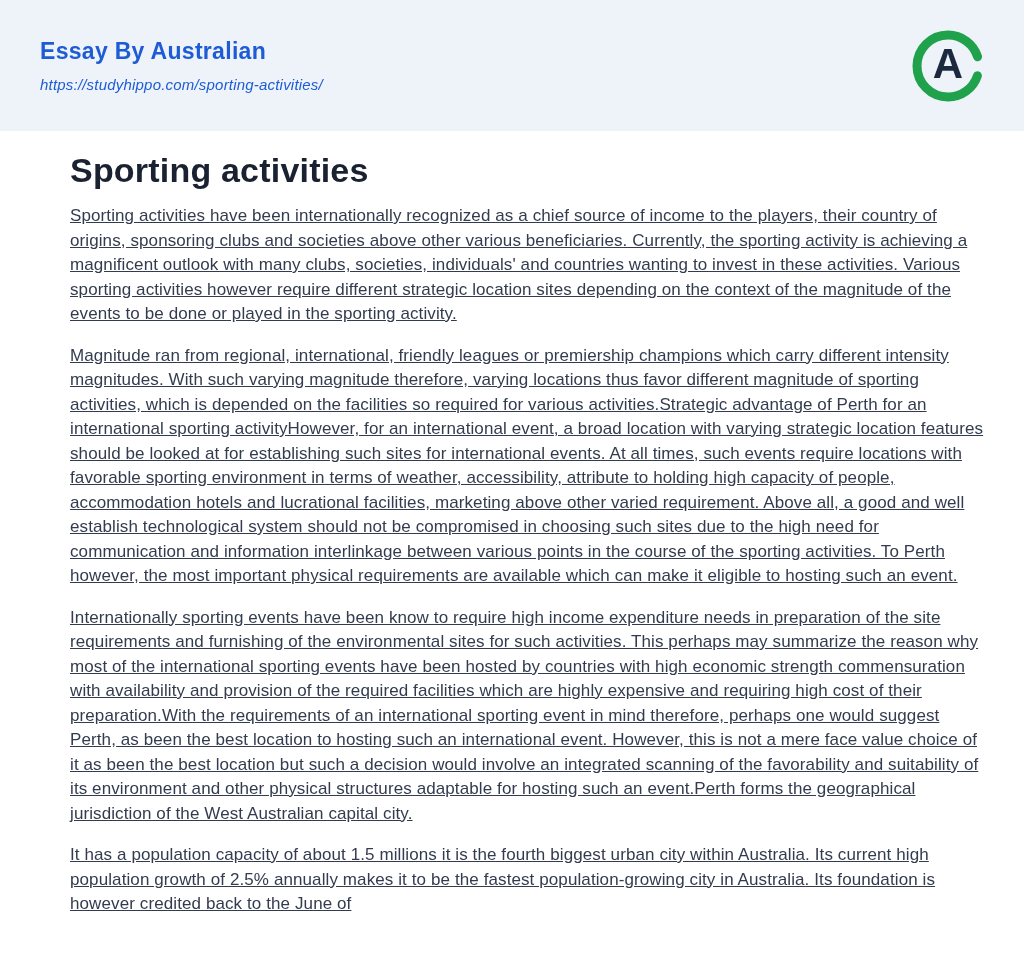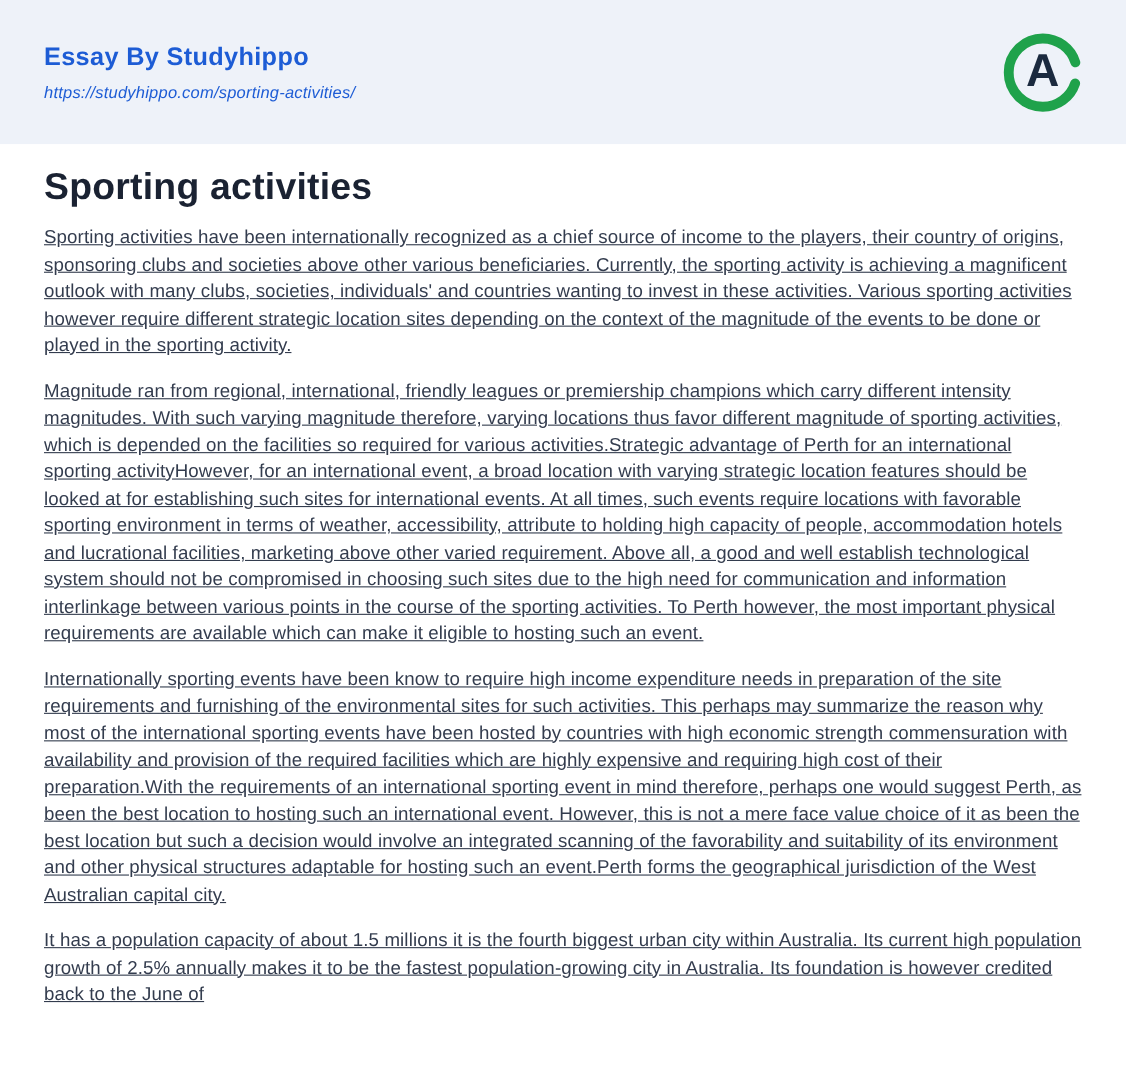--- a/index.html
+++ b/index.html
@@ -59,20 +59,21 @@
     transform: translate(-50%, -54%);
     font-size: 42px;
     font-weight: 700;
     color: #1b2a3f;
     line-height: 1;
   }
 
   
   .article {
     padding: 20px 40px 0 40px;
+    margin-left: 30px;
   }
 
   .essay-title {
     font-size: 34px;
     font-weight: 800;
     color: #1a2232;
     letter-spacing: 0.2px;
     margin-bottom: 14px;
   }
 
@@ -85,21 +86,21 @@
     text-decoration: underline;
   }
 </style>
 </head>
 <body>
 
 <div class="page">
 
   <header class="site-header">
     <div class="header-text">
-      <div class="site-title">Essay By Studyhippo</div>
+      <div class="site-title">Essay By Australian</div>
       <a class="source-url" href="#">https://studyhippo.com/sporting-activities/</a>
     </div>
 
     <div class="logo">
       <svg viewBox="0 0 72 72" aria-hidden="true">
         <circle cx="36" cy="36" r="31" fill="none" stroke="#1fa24b" stroke-width="9" stroke-dasharray="175 20" stroke-dashoffset="185" stroke-linecap="round"></circle>
       </svg>
       <span class="logo-a">A</span>
     </div>
   </header>

